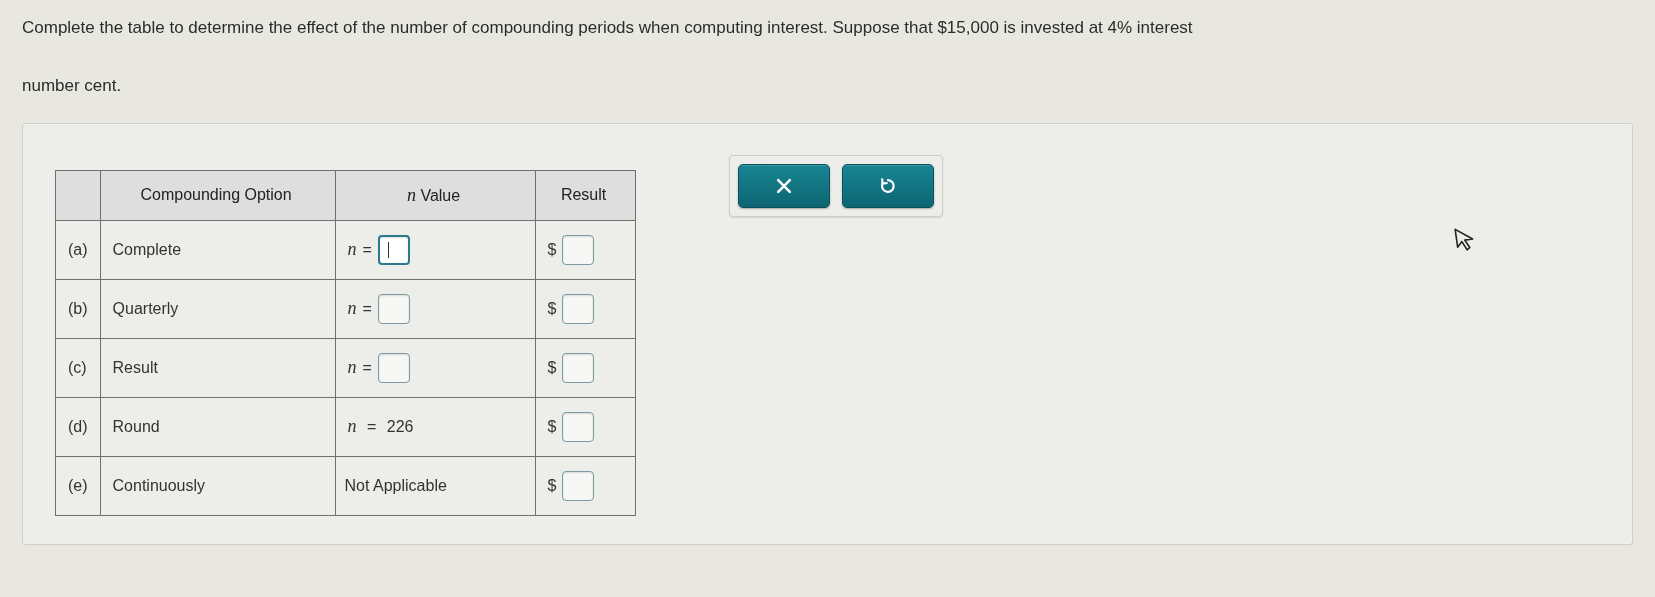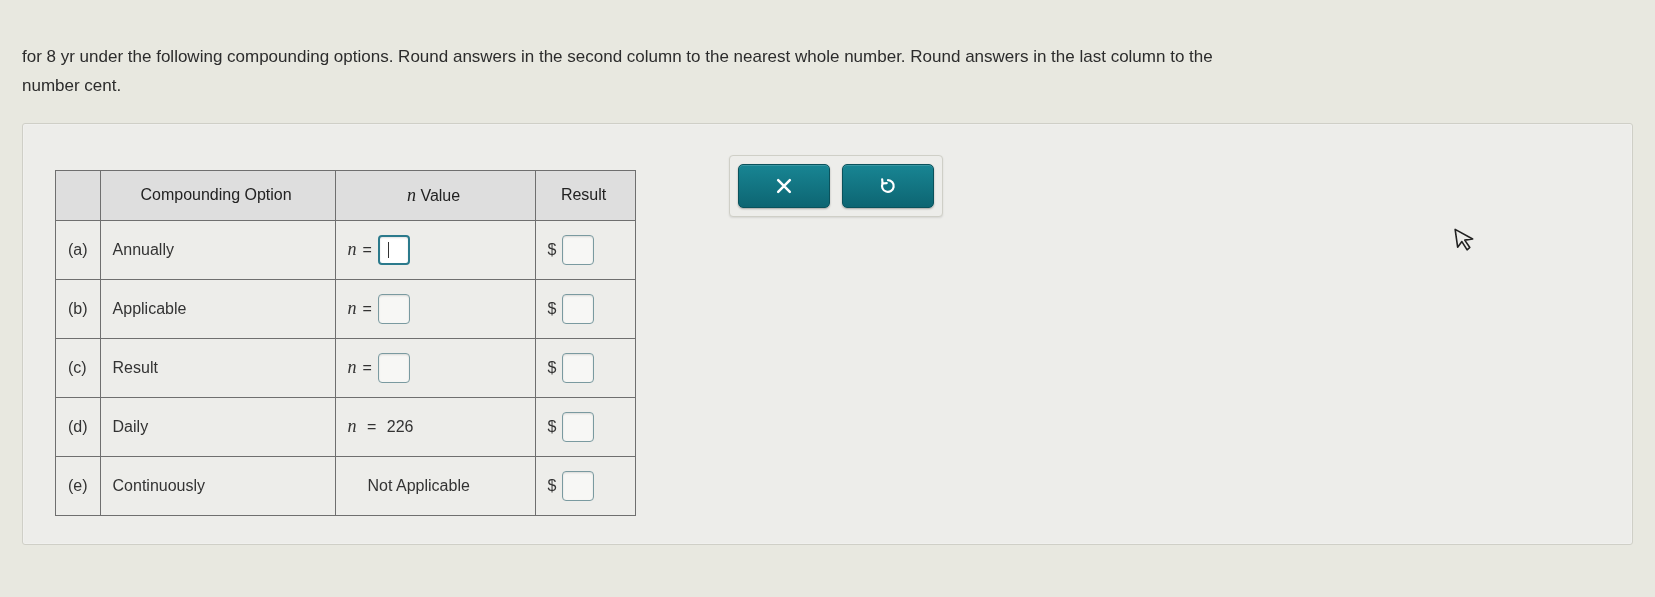--- a/index.html
+++ b/index.html
@@ -105,59 +105,59 @@
     font-size:22px;
     color:#222;
     transform: rotate(-8deg);
   }
   .svgicon { width:20px; height:20px; }
 </style>
 </head>
 <body>
 
 <div class="problem-text">
+  <span>Complete the table to determine the effect of the number of compounding periods when computing interest. Suppose that $15,000 is invested at 4% interest</span><br>
   <br>
-  <span>for 8 yr under the following compounding options. Round answers in the second column to the nearest whole number. Round answers in the last column to the</span><br>
   <span>number cent.</span>
 </div>
 
 <div class="panel">
 
   <table class="data">
     <thead>
       <tr>
         <th class="corner"></th>
         <th>Compounding Option</th>
         <th><span class="ital">n</span> Value</th>
         <th class="result-head">Result</th>
       </tr>
     </thead>
     <tbody>
 
       <tr>
         <td class="letter">(a)</td>
-        <td class="option">Annually</td>
+        <td class="option">Complete</td>
         <td class="nvalue">
           <span class="nwrap">
             <span class="ital">n</span>
             <span>=</span>
             <span class="input-box active"></span>
           </span>
         </td>
         <td class="result">
           <span class="nwrap">
             <span>$</span>
             <span class="input-box"></span>
           </span>
         </td>
       </tr>
 
       <tr>
         <td class="letter">(b)</td>
-        <td class="option">Applicable</td>
+        <td class="option">Quarterly</td>
         <td class="nvalue">
           <span class="nwrap">
             <span class="ital">n</span>
             <span>=</span>
             <span class="input-box"></span>
           </span>
         </td>
         <td class="result">
           <span class="nwrap">
             <span>$</span>
@@ -179,40 +179,40 @@
         <td class="result">
           <span class="nwrap">
             <span>$</span>
             <span class="input-box"></span>
           </span>
         </td>
       </tr>
 
       <tr>
         <td class="letter">(d)</td>
-        <td class="option">Daily</td>
+        <td class="option">Round</td>
         <td class="nvalue">
           <span class="nwrap">
             <span class="ital">n</span>
             <span>&nbsp;=&nbsp;</span>
             <span>226</span>
           </span>
         </td>
         <td class="result">
           <span class="nwrap">
             <span>$</span>
             <span class="input-box"></span>
           </span>
         </td>
       </tr>
 
       <tr>
         <td class="letter">(e)</td>
         <td class="option">Continuously</td>
-        <td class="nvalue" style="text-align:left; padding-left:32px;">
+        <td class="nvalue" style="text-align:left; padding-left:9px;">
           <span>Not Applicable</span>
         </td>
         <td class="result">
           <span class="nwrap">
             <span>$</span>
             <span class="input-box"></span>
           </span>
         </td>
       </tr>
     </tbody>

